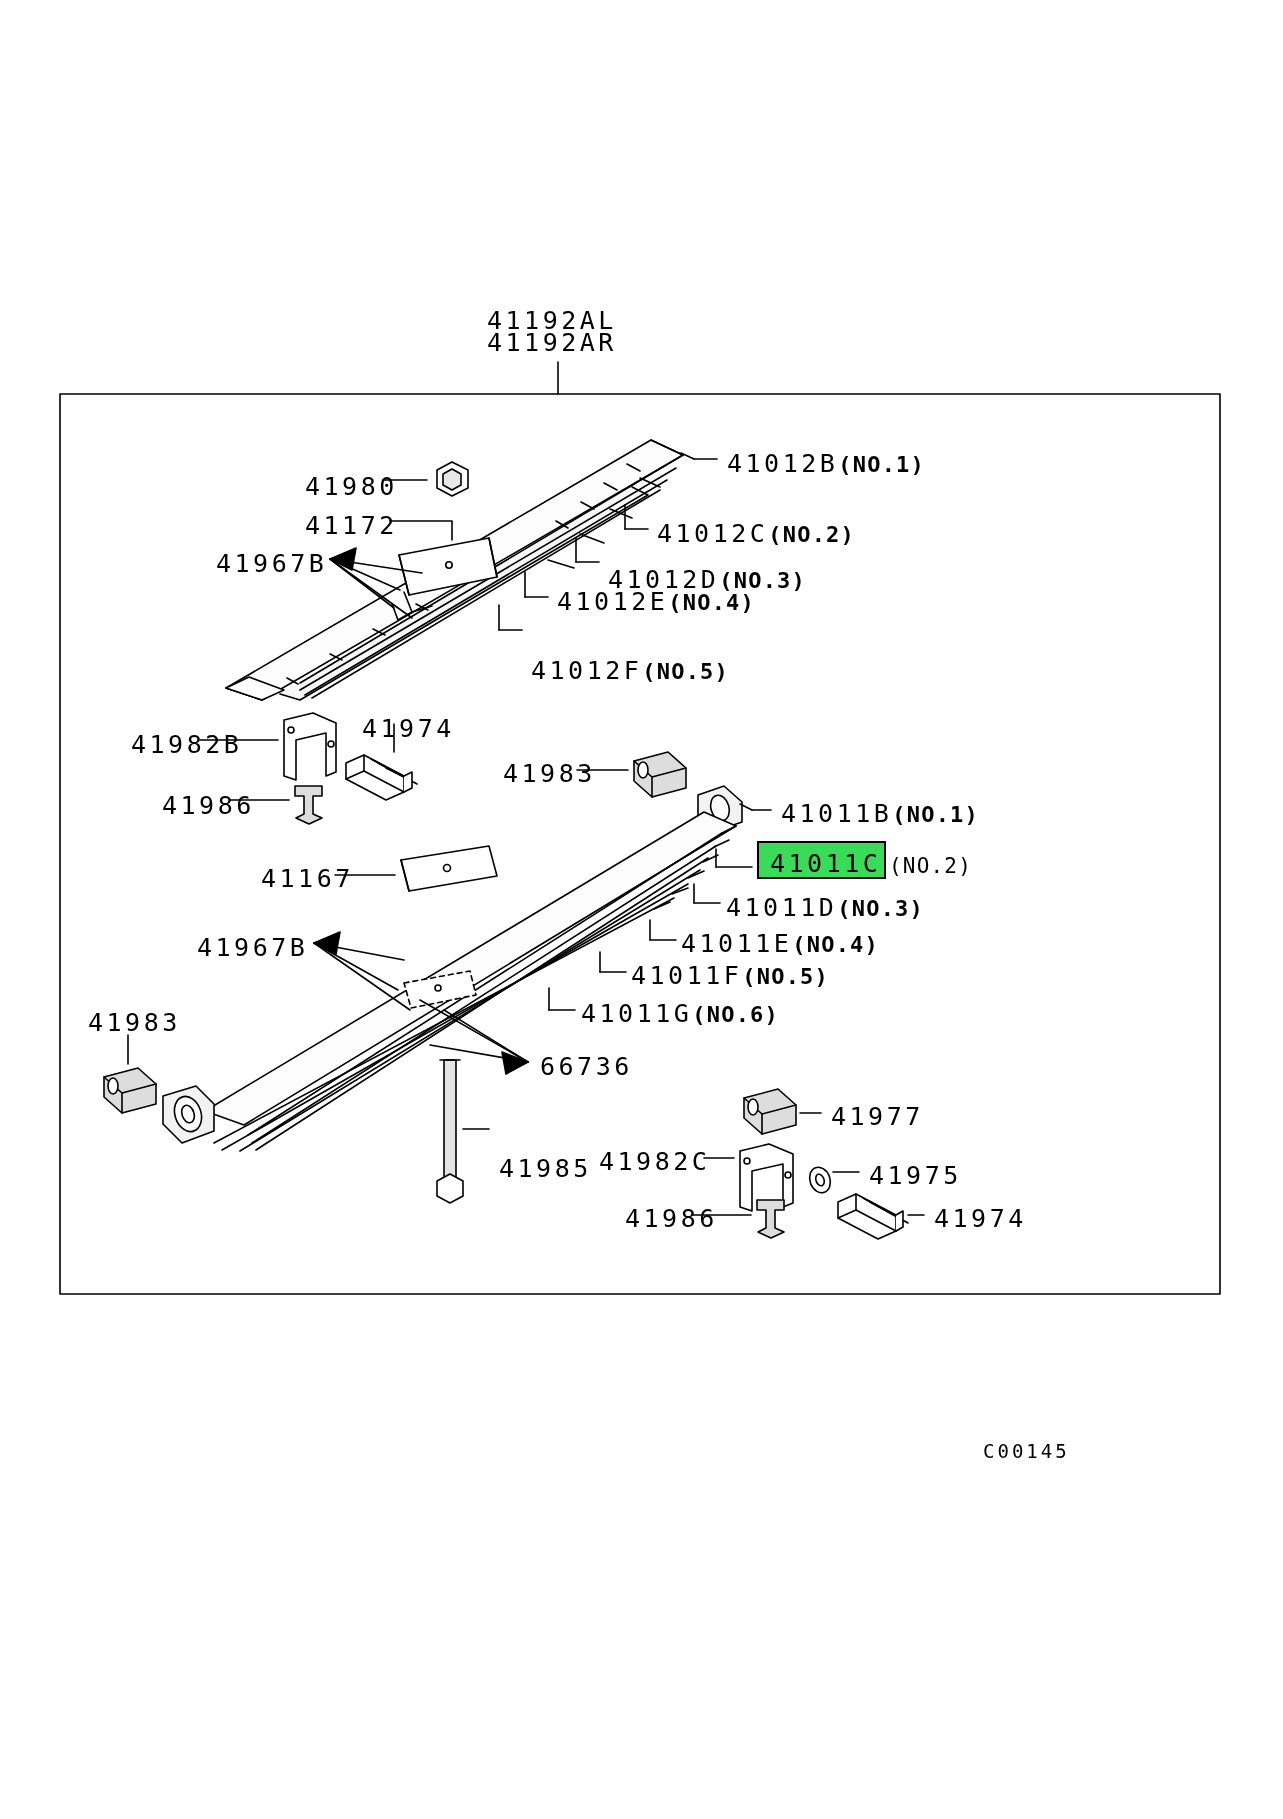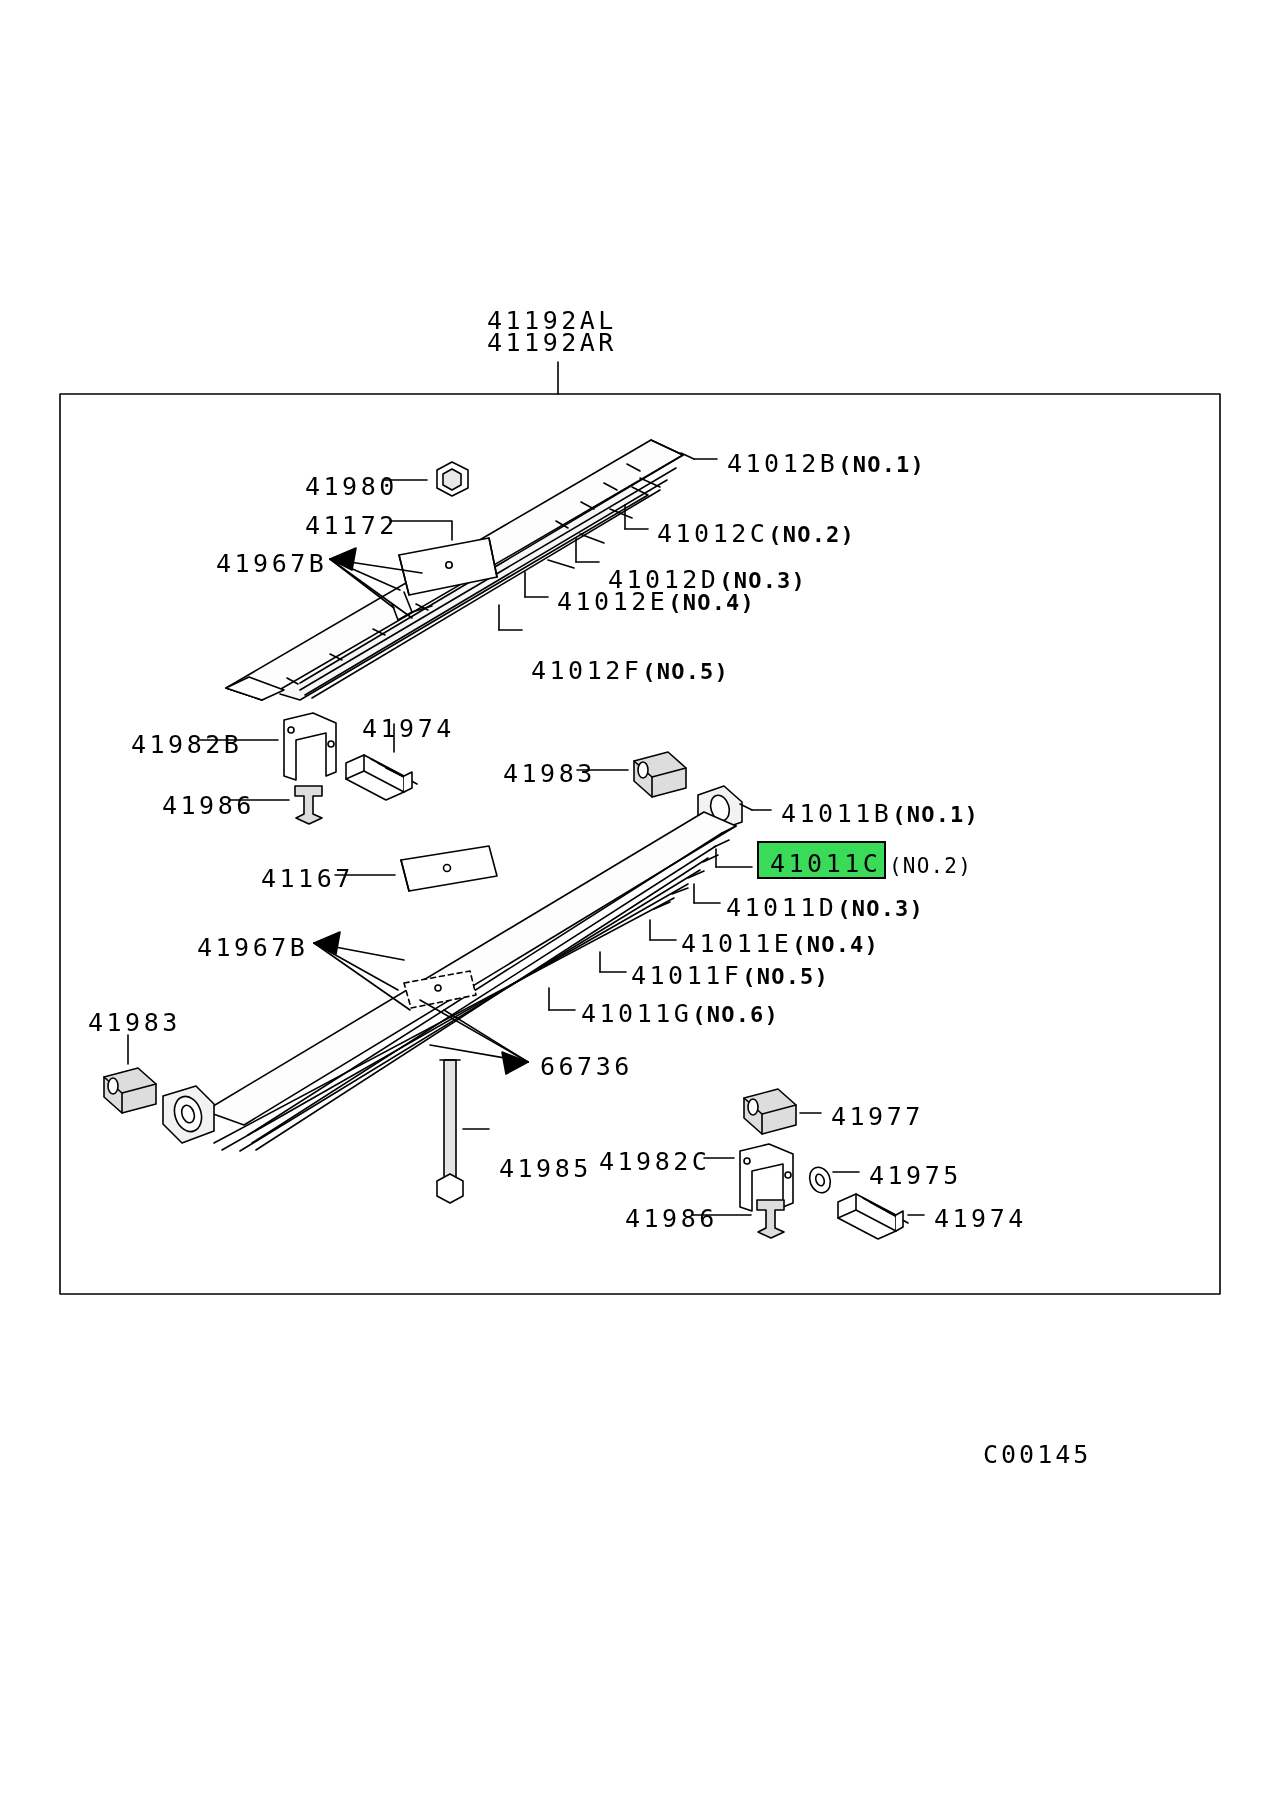--- a/index.html
+++ b/index.html
@@ -34,21 +34,21 @@
     letter-spacing: 3.5px;
     white-space: nowrap;
     color: #000;
     line-height: 1;
   }
   .lbl.small {
     font-size: 21px;
     letter-spacing: 1.2px;
   }
   .lbl.footer {
-    font-size: 25px;
+    font-size: 19px;
     letter-spacing: 3px;
   }
   .hl {
     position: absolute;
     background: #3bdb5a;
     border: 2px solid #000;
     box-sizing: border-box;
   }
   .lbl-row {
     position: absolute;

